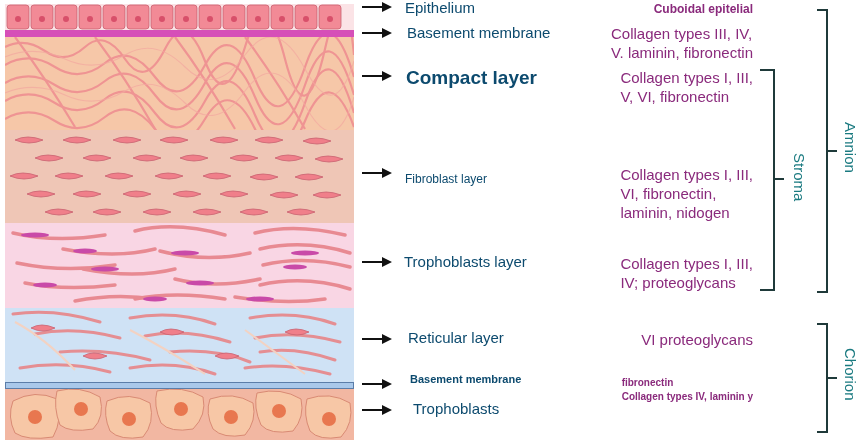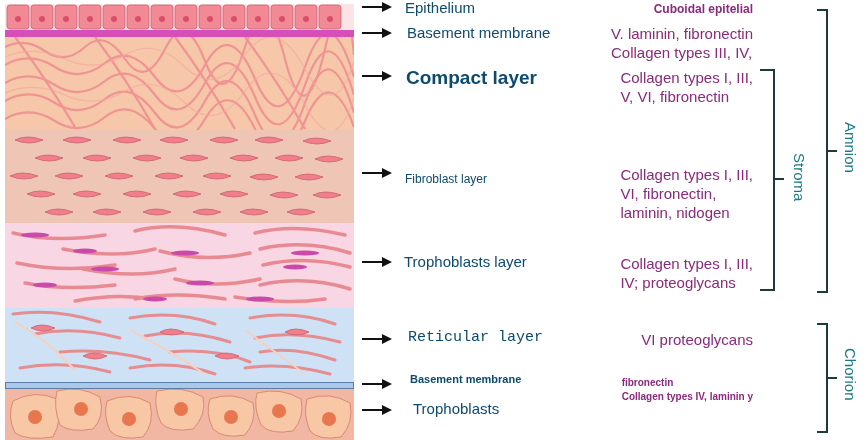--- a/index.html
+++ b/index.html
@@ -231,28 +231,28 @@
   </svg>
 <svg class="arrow" style="top:404px" viewBox="0 0 30 12">
     <path d="M0 5 H20 V1 L30 6 L20 11 V7 H0z" fill="#111"></path>
   </svg>
 
 <div class="lbl" style="left:405px;top:-1px;font-size:15px;">Epithelium</div>
 <div class="lbl" style="left:407px;top:24px;font-size:15px;">Basement membrane</div>
 <div class="lbl" style="left:406px;top:67px;font-size:19px;font-weight:bold;">Compact layer</div>
 <div class="lbl" style="left:405px;top:164px;font-size:12px;margin-top:8px;">Fibroblast layer</div>
 <div class="lbl" style="left:404px;top:253px;font-size:15px;">Trophoblasts layer</div>
-<div class="lbl" style="left:408px;top:329px;font-size:15px;font-family:Liberation Mono, monospace;">Reticular layer</div>
+<div class="lbl" style="left:408px;top:329px;font-size:15px;">Reticular layer</div>
 <div class="lbl" style="left:410px;top:373px;font-size:11px;font-weight:bold;">Basement membrane</div>
 <div class="lbl" style="left:413px;top:400px;font-size:15px;">Trophoblasts</div>
 
 <div class="desc" style="right:114px;top:0px;font-size:12px;font-weight:bold;"><span>Cuboidal epitelial</span></div>
 <div class="desc" style="right:114px;top:24px;font-size:15px;">
+    <div>Collagen types III, IV,</div>
     <div>V. laminin, fibronectin</div>
-    <div>Collagen types III, IV,</div>
   </div>
 <div class="desc" style="right:114px;top:68px;font-size:15px;">
     <div>Collagen types I, III,</div>
     <div>V, VI, fibronectin</div>
   </div>
 <div class="desc" style="right:114px;top:165px;font-size:15px;">
     <div>Collagen types I, III,</div>
     <div>VI, fibronectin,</div>
     <div>laminin, nidogen</div>
   </div>

